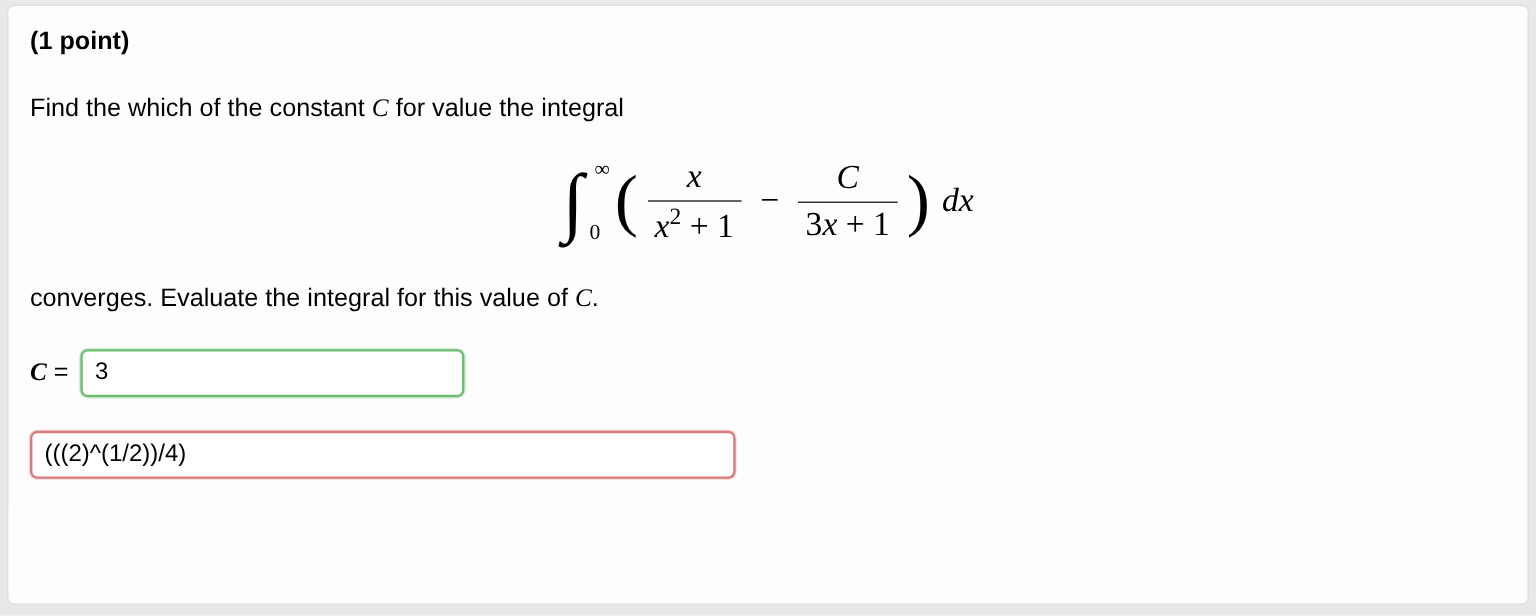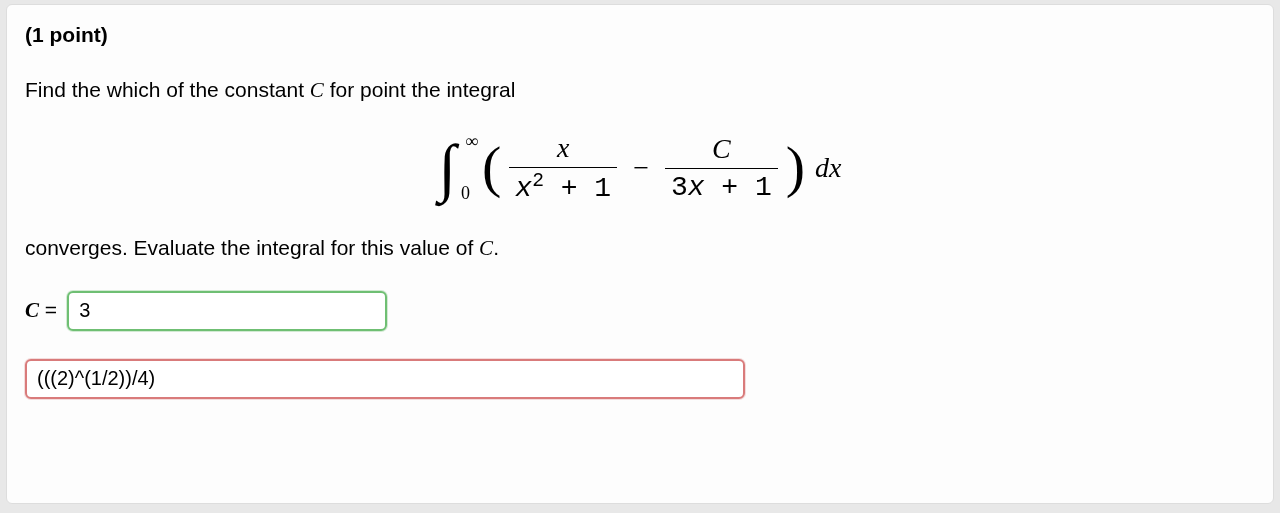--- a/index.html
+++ b/index.html
@@ -71,21 +71,21 @@
     top: -2px;
   }
   .frac {
     display: inline-block;
     text-align: center;
     vertical-align: middle;
     line-height: 1.2;
     margin: 0 4px;
   }
   .frac .num { display: block; padding: 0 6px 2px 6px; }
-  .frac .den { display: block; border-top: 1.5px solid #000; padding: 2px 6px 0 6px; font-family: Liberation Mono, monospace; }
+  .frac .den { display: block; border-top: 1.5px solid #000; padding: 2px 6px 0 6px; }
   .minus {
     display: inline-block;
     margin: 0 8px;
     font-style: normal;
   }
   .dx { margin-left: 6px; font-style: italic; }
   .converges { margin-bottom: 30px; }
   .answer-row {
     display: flex;
     align-items: center;
@@ -106,33 +106,33 @@
     outline: none;
   }
   .input.correct {
     border-color: #6fbf73;
     box-shadow: 0 0 0 1px rgba(111,191,115,0.3);
     width: 320px;
   }
   .input.incorrect {
     border-color: #d97b7b;
     box-shadow: 0 0 0 1px rgba(217,123,123,0.25);
-    width: 720px;
+    width: 588px;
   }
   .sup { font-size: 0.7em; vertical-align: super; font-style: normal;}
 </style>
 </head>
 <body>
 
 <div class="panel">
 
   <div class="points">(1 point)</div>
 
   <div class="lead">
-    <span>Find the which of the constant </span><span class="ital">C</span><span> for point the integral</span>
+    <span>Find the which of the constant </span><span class="ital">C</span><span> for value the integral</span>
   </div>
 
   <div class="math-block">
     <span class="int-wrap">
       <span class="int-sym">
         <span class="int-sign">∫</span>
         <span class="int-upper">∞</span>
         <span class="int-lower">0</span>
       </span>
       <span style="width:18px;display:inline-block"></span>

